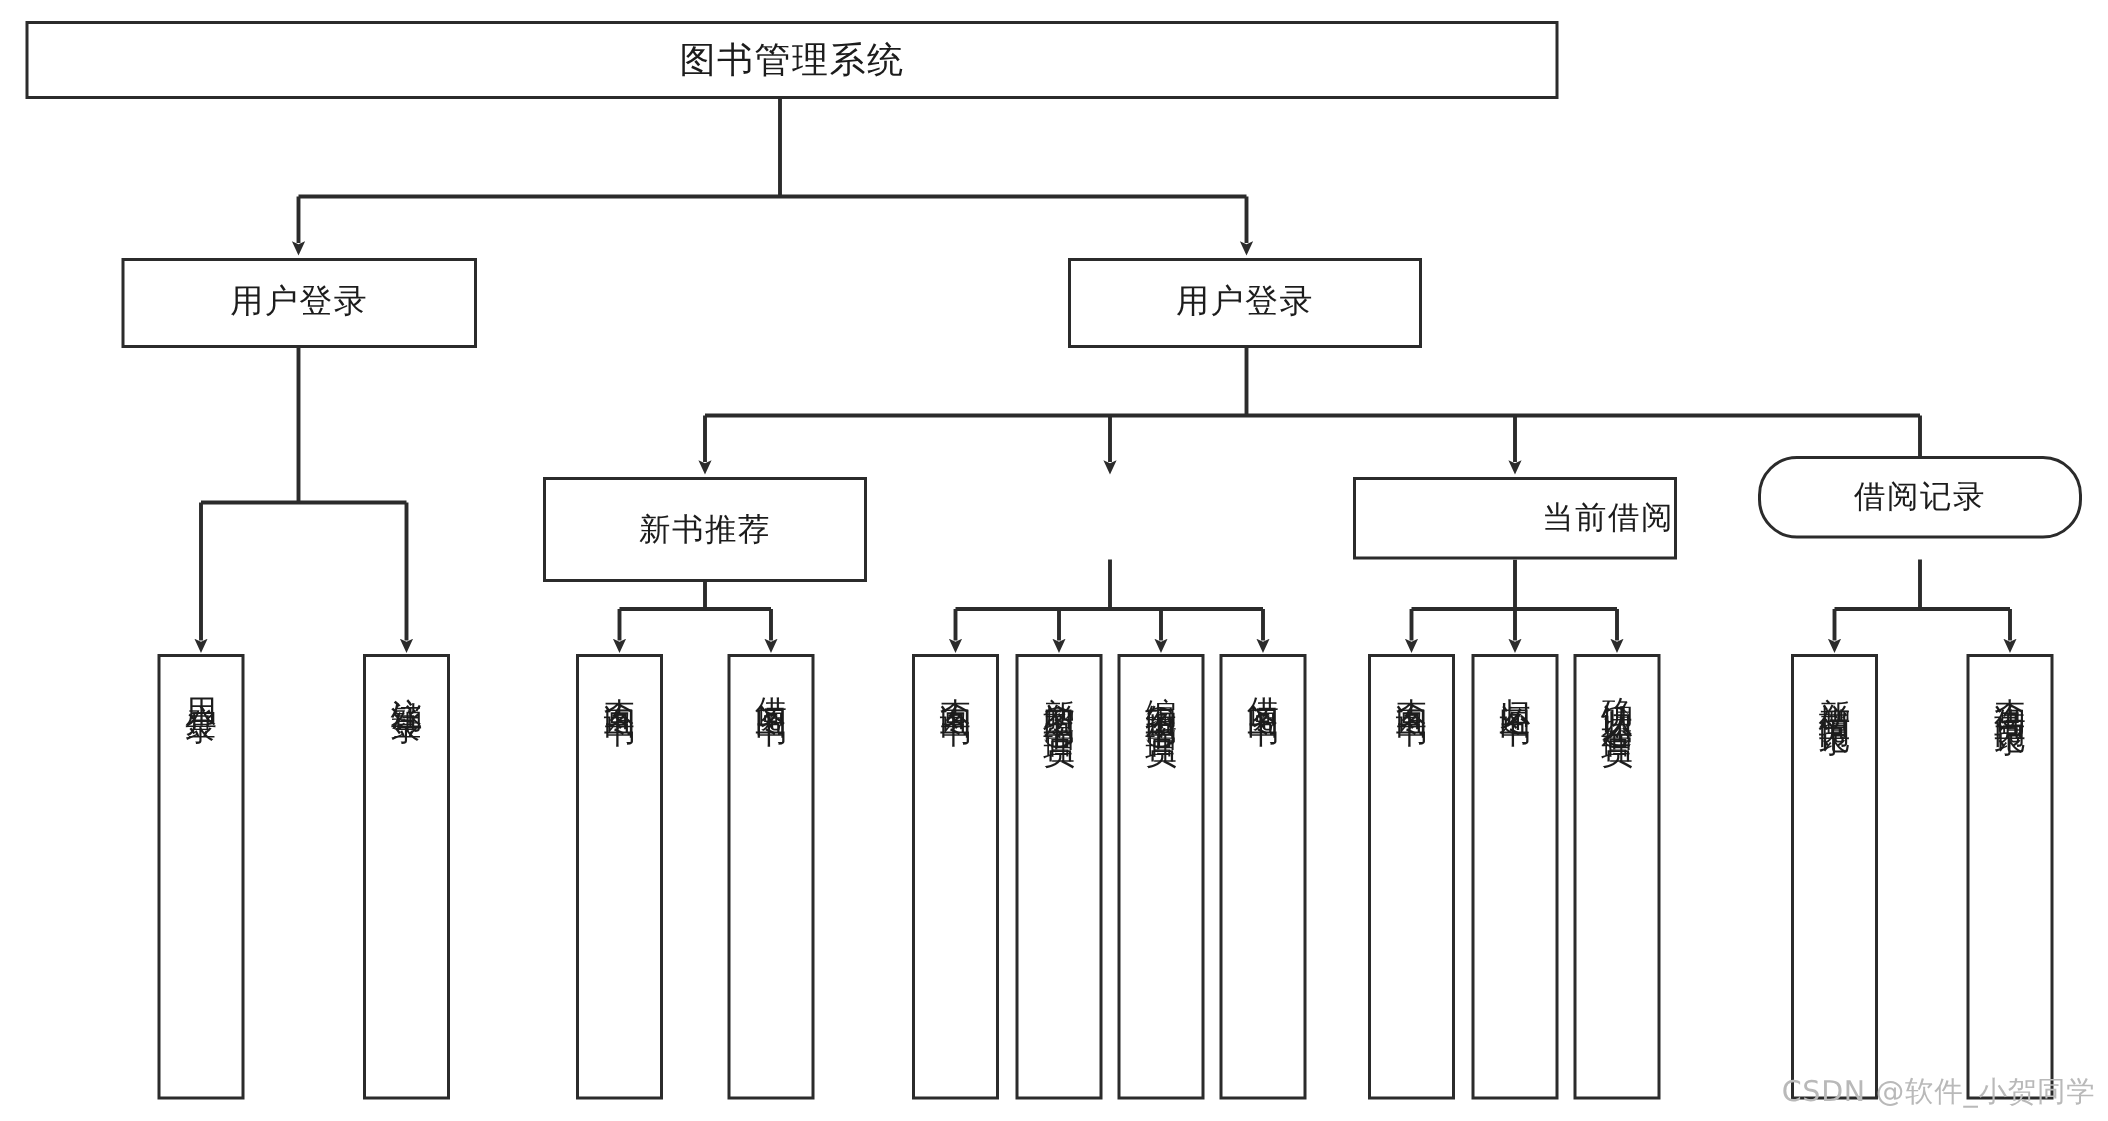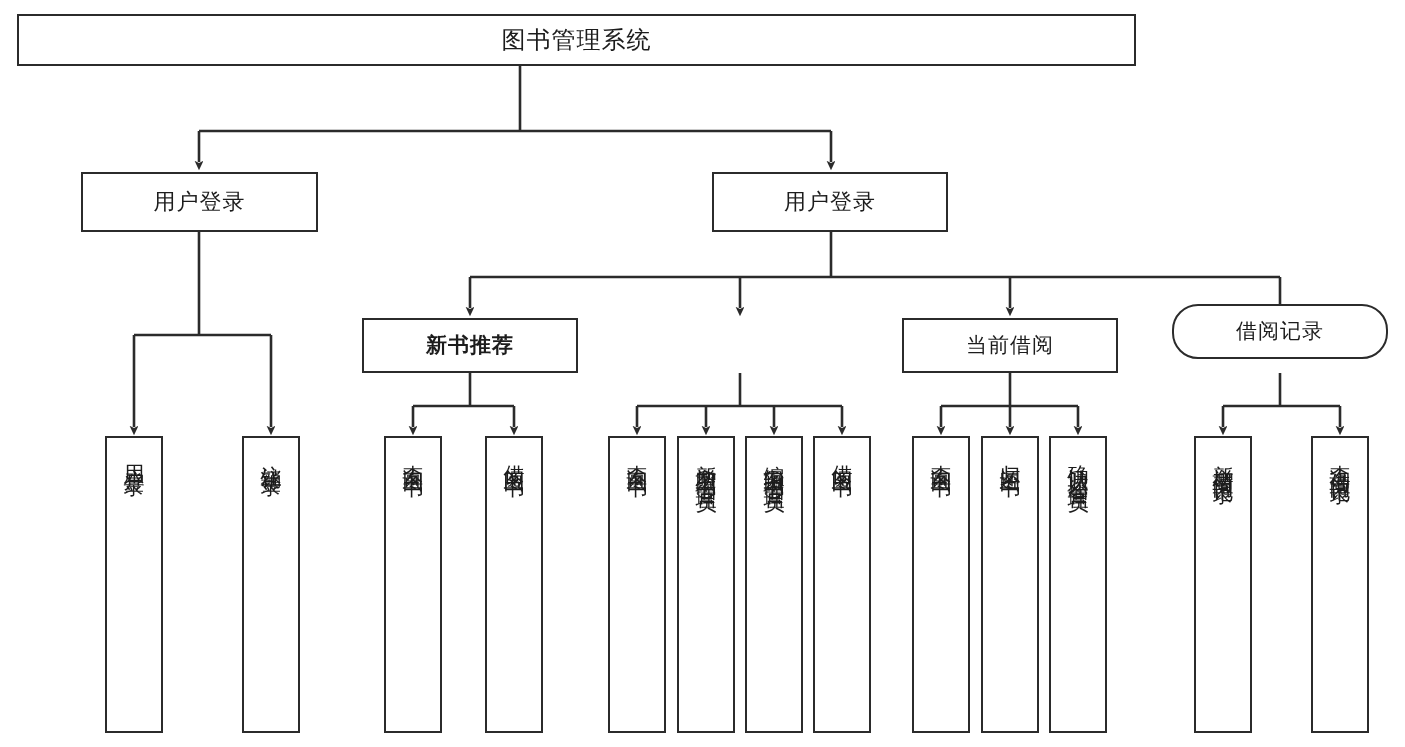--- a/index.html
+++ b/index.html
@@ -124,38 +124,38 @@
       <path d="M1010,406 L1010,427" marker-end="url(#arrow)"></path>
       <path d="M1078,406 L1078,427" marker-end="url(#arrow)"></path>
 
       <path d="M1280,373 L1280,406"></path>
       <path d="M1223,406 L1340,406"></path>
       <path d="M1223,406 L1223,427" marker-end="url(#arrow)"></path>
       <path d="M1340,406 L1340,427" marker-end="url(#arrow)"></path>
     </g>
   </svg>
 
-  <div class="node root" style="left:17px; top:14px; width:1119px; height:52px;">
+  <div class="node root" style="left:17px; top:14px; width:1022px; height:52px;">
     <span>图书管理系统</span>
   </div>
 
   <div class="node lvl2" style="left:81px; top:172px; width:237px; height:60px;">
     <span>用户登录</span>
   </div>
 
   <div class="node lvl2" style="left:712px; top:172px; width:236px; height:60px;">
     <span>用户登录</span>
   </div>
 
-  <div class="node lvl3" style="left:362px; top:318px; width:216px; height:55px;font-weight:bold;">
+  <div class="node lvl3" style="left:362px; top:318px; width:216px; height:70px;">
     <span>新书推荐</span>
   </div>
 
 
-  <div class="node lvl3" style="left:902px; top:318px; width:216px; height:55px;">
+  <div class="node lvl3" style="left:902px; top:318px; width:216px; height:55px;justify-content:flex-end;">
     <span>当前借阅</span>
   </div>
 
   <div class="node lvl3" style="left:1172px; top:304px; width:216px; height:55px;border-radius:26px;">
     <span>借阅记录</span>
   </div>
 
   <div class="node leaf" style="left:105px; top:436px; width:58px; height:297px;">
     <span class="vtext">用户登录</span>
   </div>
@@ -201,14 +201,15 @@
   </div>
 
   <div class="node leaf" style="left:1194px; top:436px; width:58px; height:297px;">
     <span class="vtext">新增借阅记录</span>
   </div>
 
   <div class="node leaf" style="left:1311px; top:436px; width:58px; height:297px;">
     <span class="vtext">查询借阅记录</span>
   </div>
 
+  <div id="watermark">CSDN @软件_小贺同学</div>
 
 </div>
 
 </body></html>

